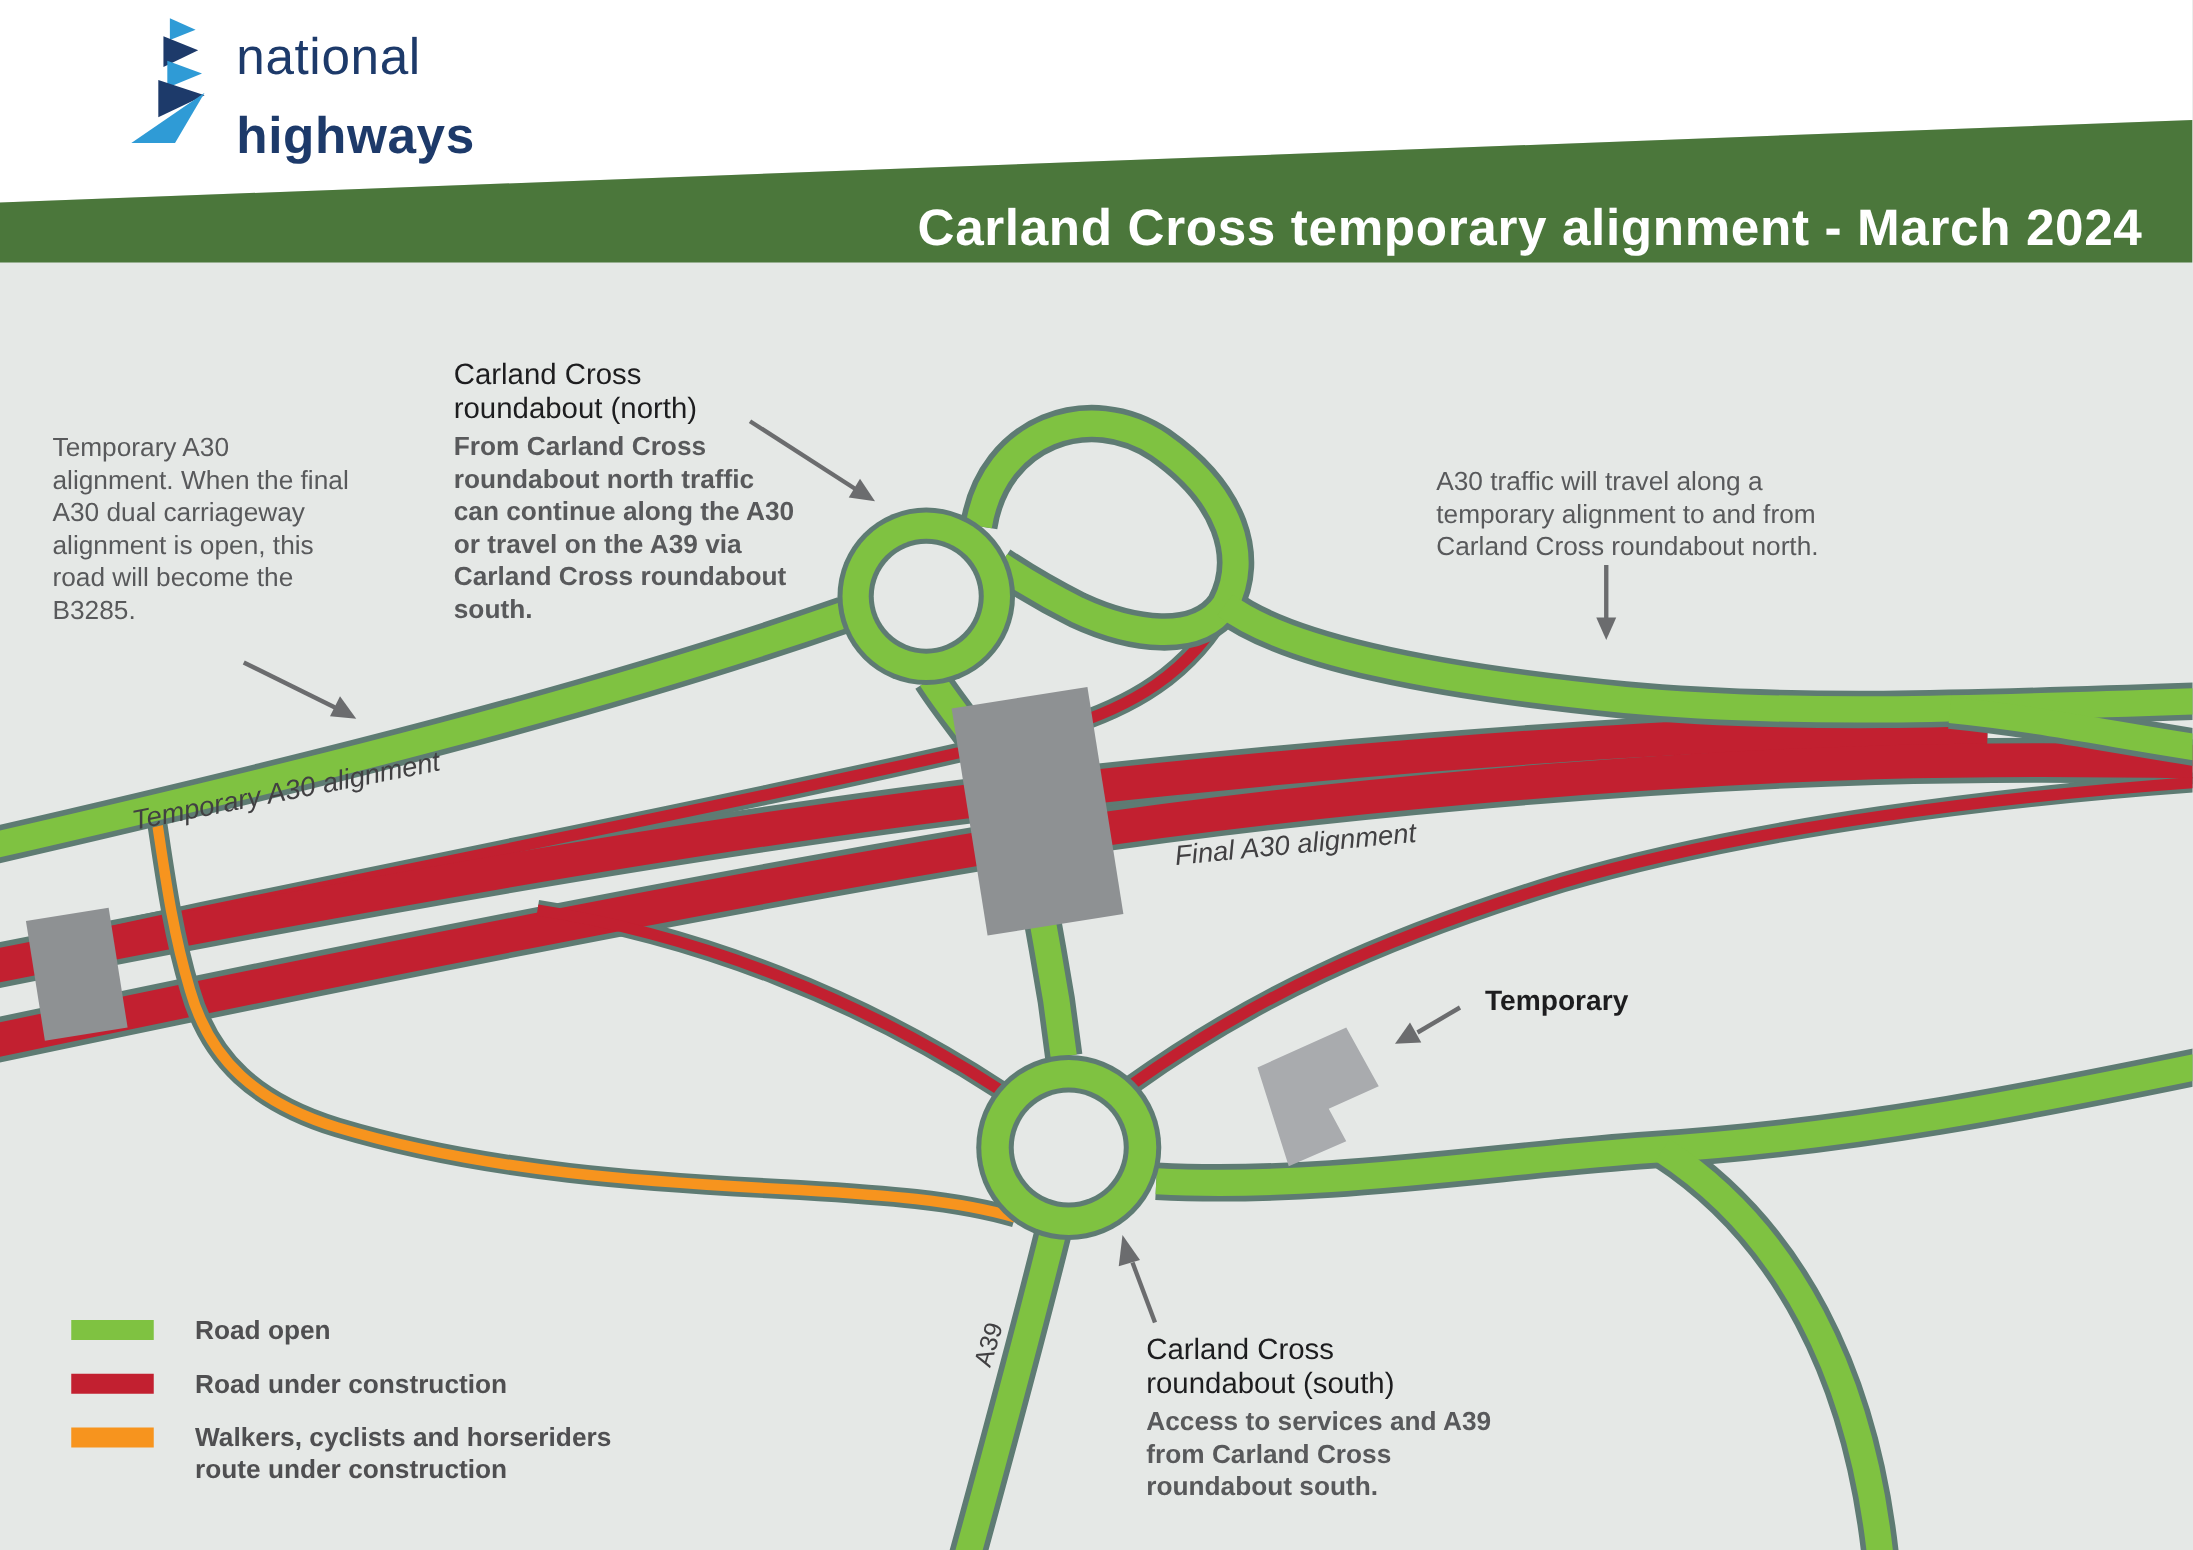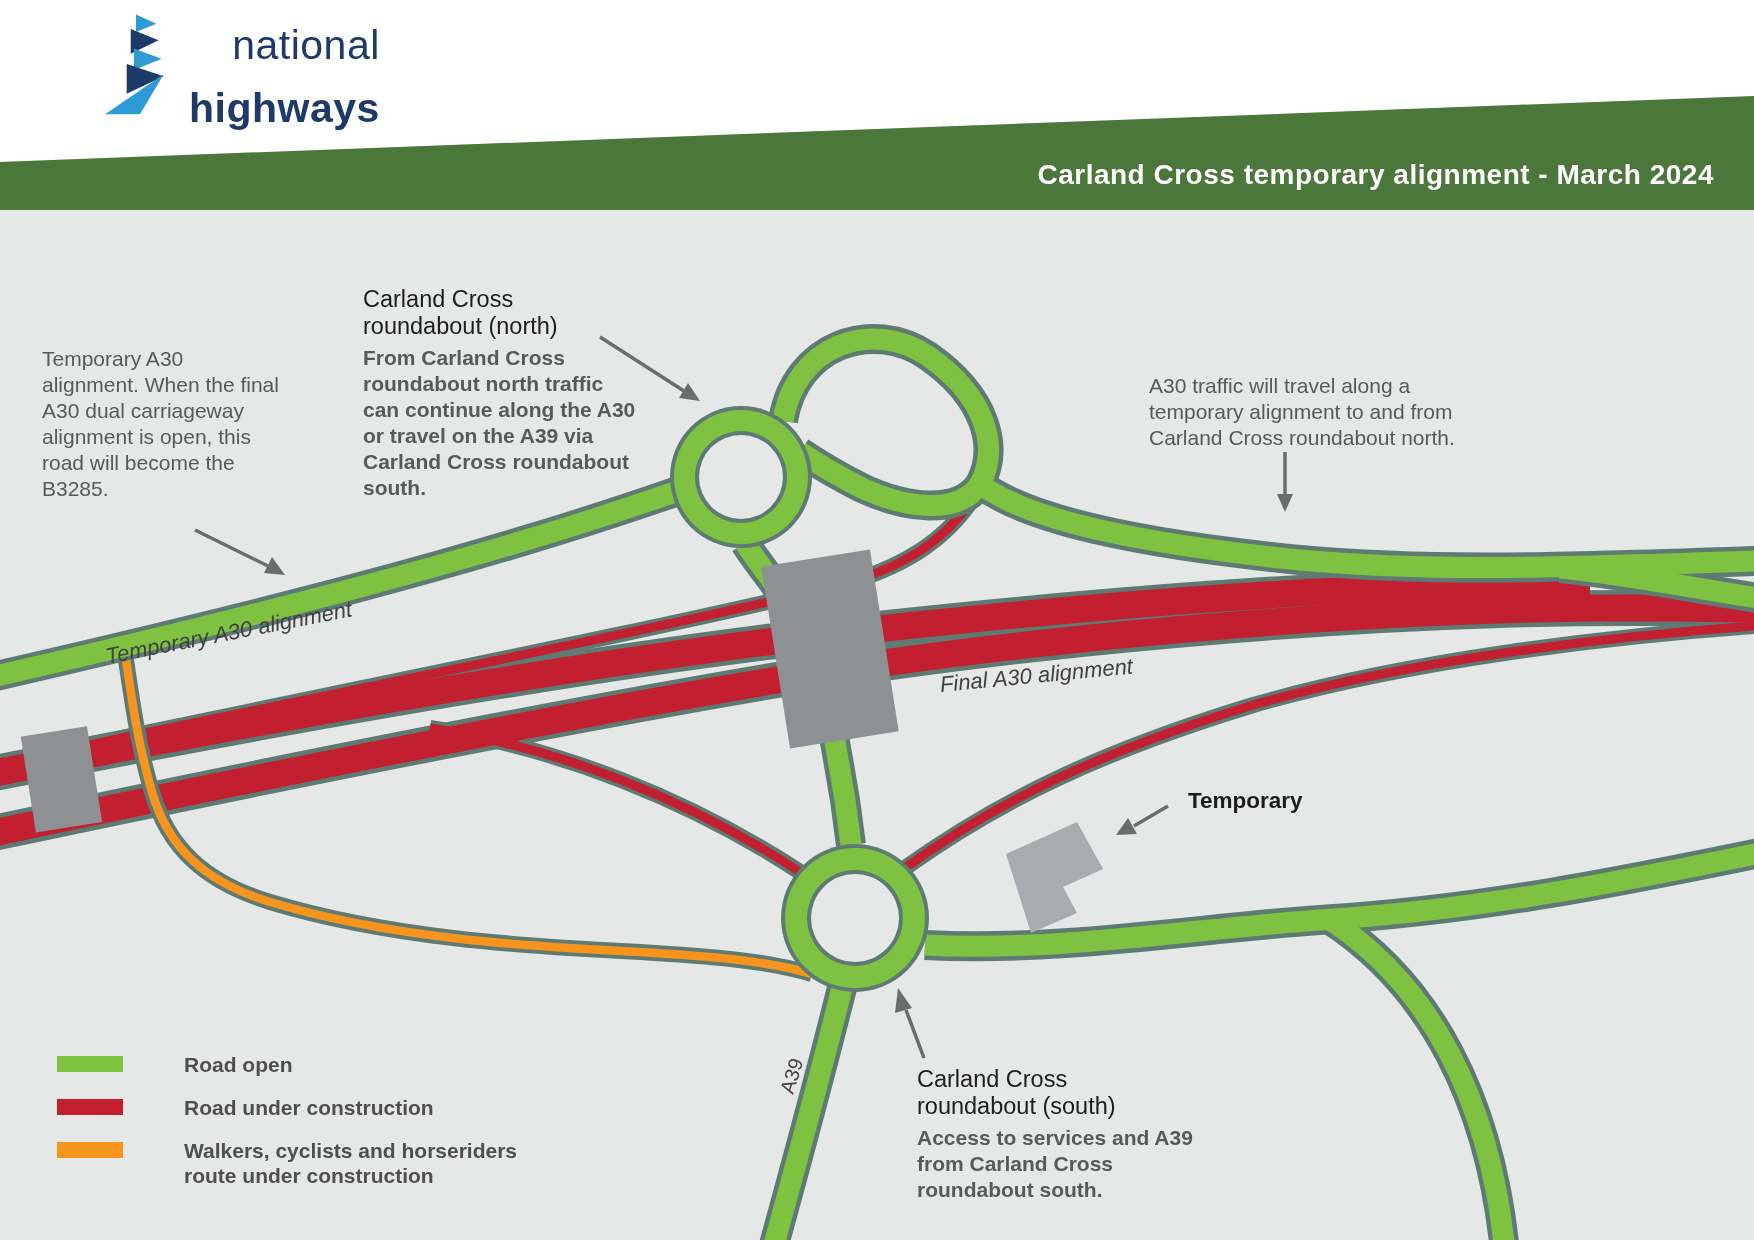--- a/index.html
+++ b/index.html
@@ -7,24 +7,24 @@
     width:1754px;height:1240px;position:relative;overflow:hidden;
     background:#e5e8e6;
     font-family:"Liberation Sans", sans-serif;
   }
   .layer{position:absolute;inset:0;}
   svg{display:block;}
 
   
   .page-title{
     position:absolute;top:159px;right:40px;
-    font-size:28px;font-weight:bold;color:#ffffff;
+    font-size:41px;font-weight:bold;color:#ffffff;
     letter-spacing:0.5px;white-space:nowrap;z-index:4;
   }
-  .logo{position:absolute;left:103px;top:14px;z-index:4;display:flex;align-items:flex-start;text-align:right;}
+  .logo{position:absolute;left:103px;top:14px;z-index:4;display:flex;align-items:flex-start;}
   .logo-text{margin-left:14px;margin-top:12px;color:#1d3a6a;font-size:41px;line-height:0.95;}
   .logo-text .l1{font-weight:400;letter-spacing:0.5px;}
   .logo-text .l2{font-weight:700;letter-spacing:0.5px;margin-top:24px;}
 
   
   .ann{position:absolute;z-index:5;color:#58595b;font-size:21px;line-height:26px;}
   .ann .hd{color:#1d1d1f;font-weight:normal;font-size:23.5px;line-height:27px;}
   .ann .bd{margin-top:5px;font-weight:bold;}
   .ann-left{left:42px;top:346px;width:238px;}
   .ann-north{left:363px;top:286px;width:276px;}
@@ -38,21 +38,21 @@
   
   .road-label{
     position:absolute;z-index:5;color:#414042;font-size:22px;font-style:italic;white-space:nowrap;
   }
   .rl-temp{left:106px;top:644px;transform:rotate(-11deg);transform-origin:0 50%;}
   .rl-final{left:940px;top:672px;transform:rotate(-5.5deg);transform-origin:0 50%;}
   .rl-a39{left:792px;top:1076px;transform:translate(-50%,-50%) rotate(-73deg);font-style:normal;font-size:20px;}
 
   
   .legend{position:absolute;left:57px;top:1052px;z-index:5;}
-  .legend-row{display:flex;margin-bottom:18px;gap:28px;}
+  .legend-row{display:flex;margin-bottom:18px;}
   .legend-swatch{width:66px;height:16px;margin-top:4px;flex:0 0 66px;}
   .legend-label{margin-left:33px;font-size:21px;font-weight:bold;color:#4f4f51;line-height:25px;width:345px;}
   .sw-green{background:#7fc241;}
   .sw-red{background:#c22030;}
   .sw-orange{background:#f7941e;}
 </style>
 </head>
 <body>
 
 <div class="layer">

